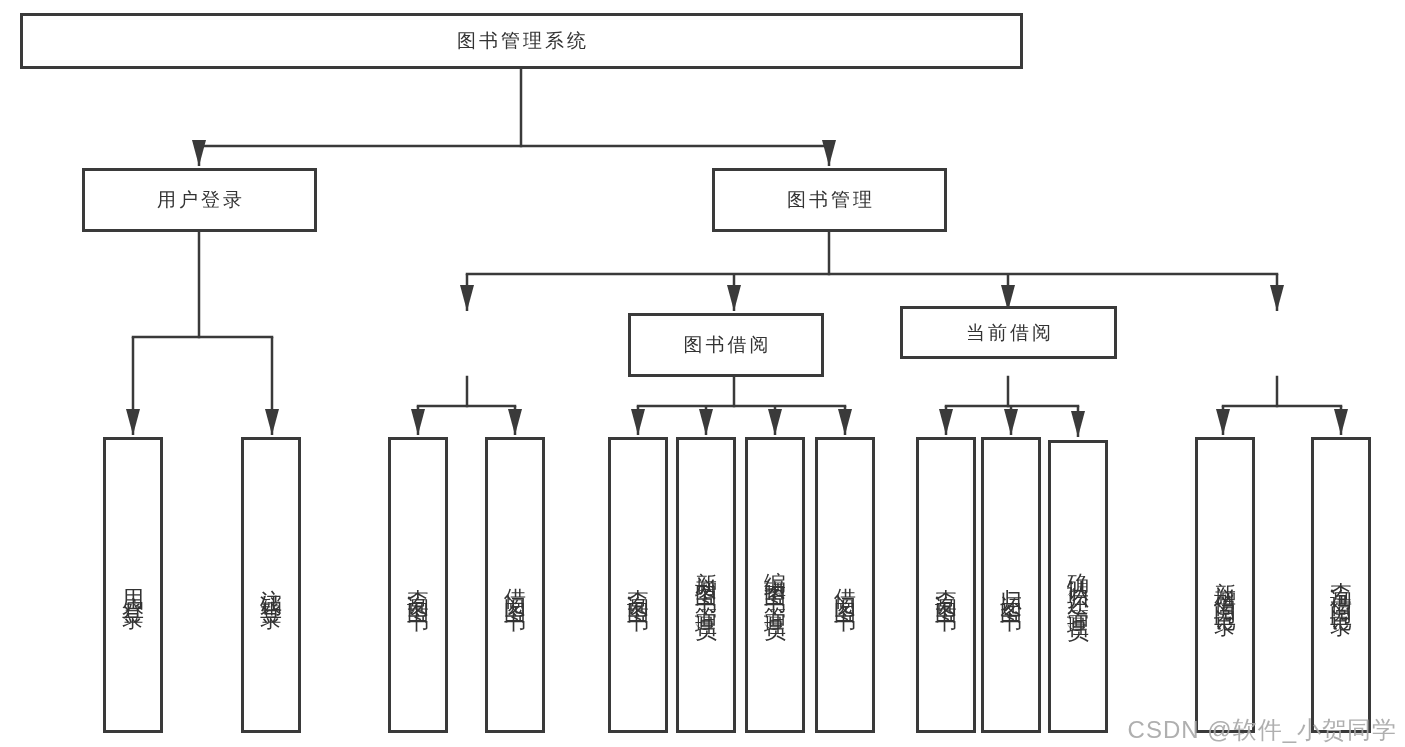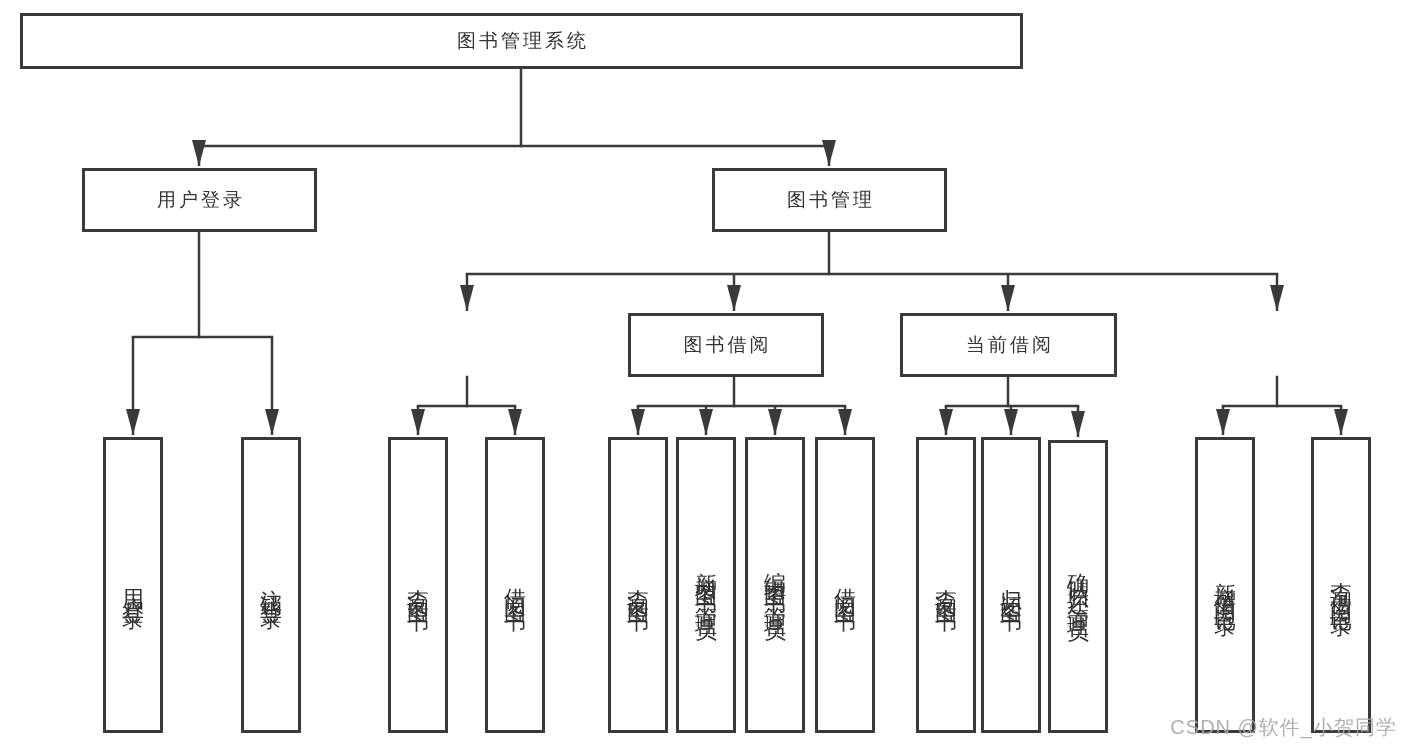--- a/index.html
+++ b/index.html
@@ -39,21 +39,21 @@
     font-size: 22px;
     letter-spacing: 7px;
     line-height: 60px;
   }
   .node.leaf span { display: block; }
   #watermark {
     position: absolute;
     right: 8px;
     top: 714px;
     z-index: 3;
-    font-size: 20px;
+    font-size: 24px;
     letter-spacing: 1px;
     color: rgba(168,168,168,0.92);
     white-space: nowrap;
   }
 </style>
 </head>
 <body>
 
 <div id="stage">
 
@@ -126,21 +126,21 @@
   <div class="node hnode" style="left:82px; top:168px; width:235px; height:64px">
     <span>用户登录</span>
   </div>
   <div class="node hnode" style="left:712px; top:168px; width:235px; height:64px">
     <span>图书管理</span>
   </div>
 
   <div class="node hnode" style="left:628px; top:313px; width:196px; height:64px">
     <span>图书借阅</span>
   </div>
-  <div class="node hnode" style="left:900px; top:313px; width:217px; height:64px">
+  <div class="node hnode" style="left:900px; top:306px; width:217px; height:53px">
     <span>当前借阅</span>
   </div>
 
   <div class="node leaf" style="left:103px; top:437px; width:60px; height:296px">
     <span>用户登录</span>
   </div>
   <div class="node leaf" style="left:241px; top:437px; width:60px; height:296px">
     <span>注销登录</span>
   </div>
 

